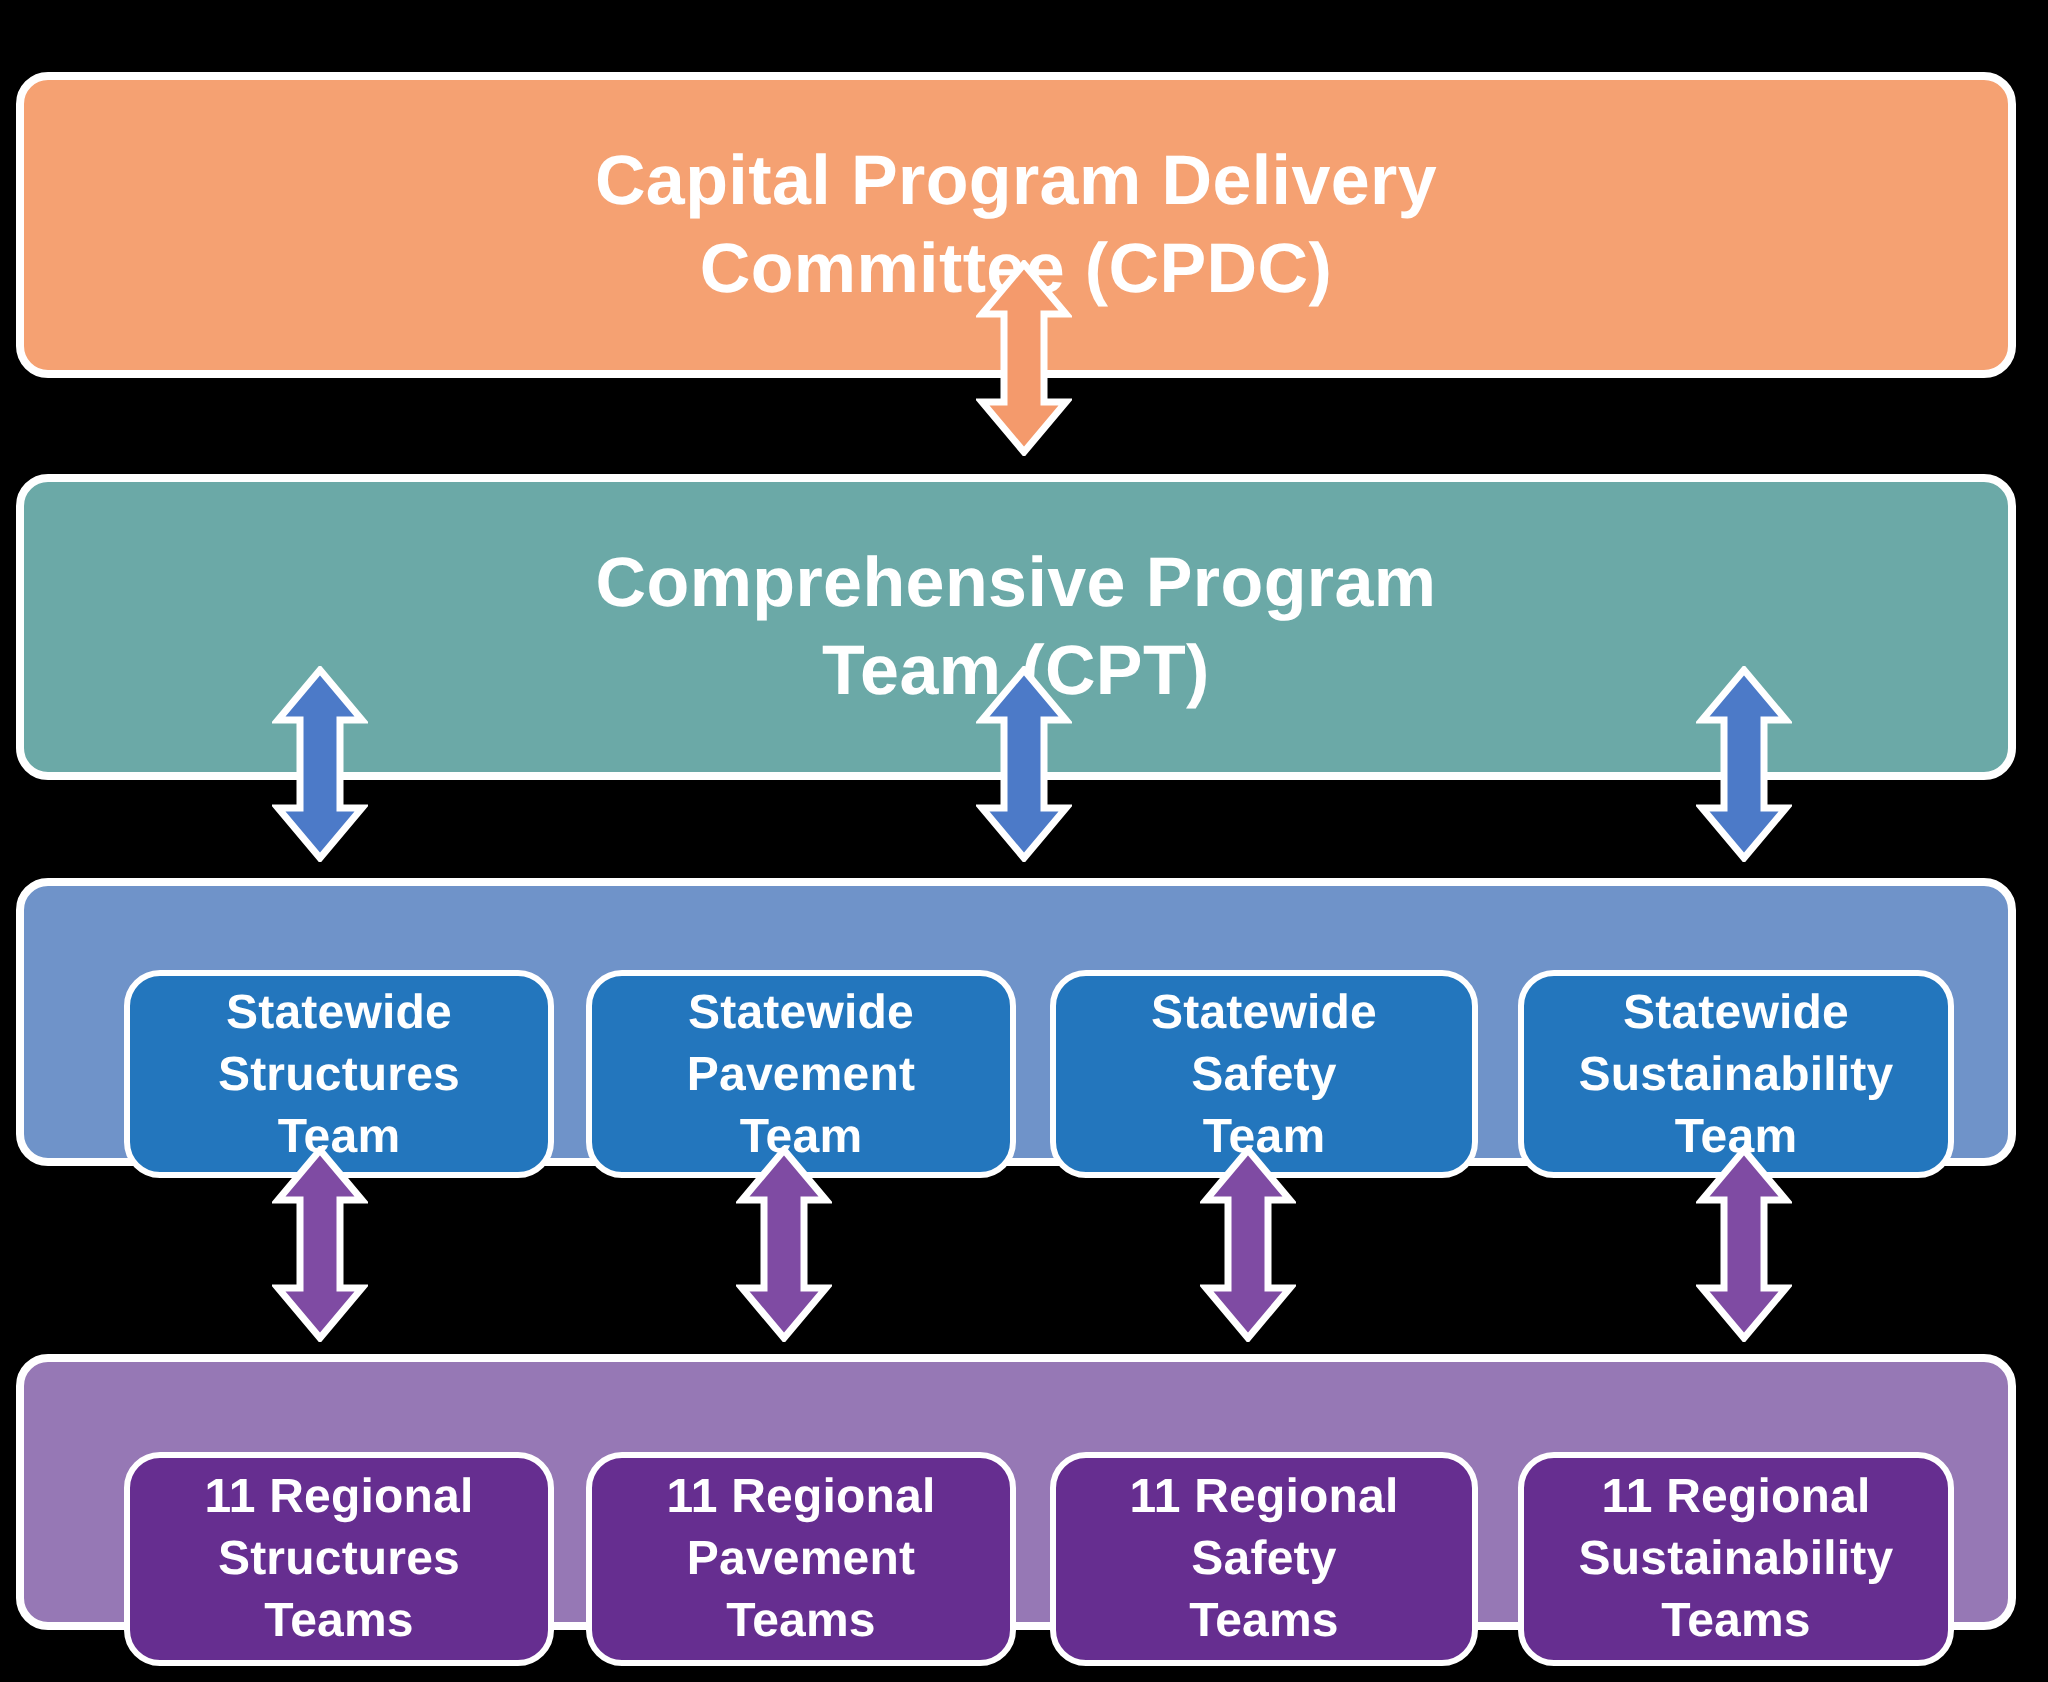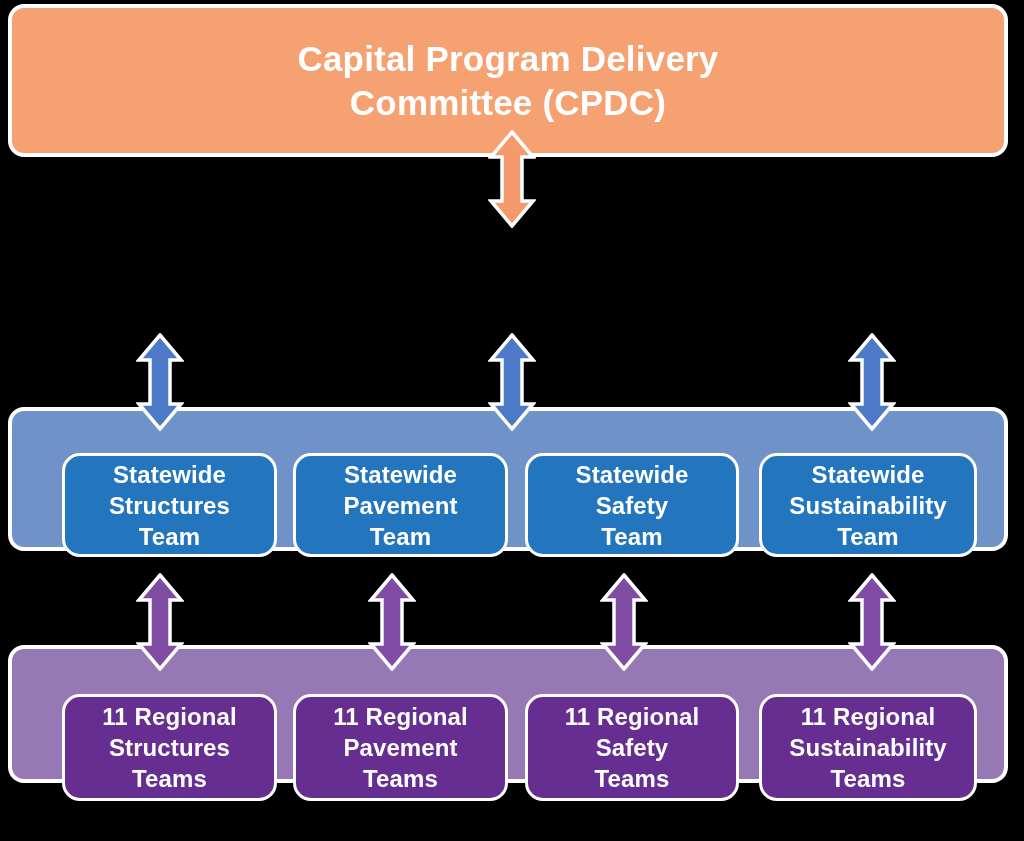--- a/index.html
+++ b/index.html
@@ -20,20 +20,21 @@
   .band {
     position: absolute;
     left: 8px;
     width: 1000px;
     border: 4px solid var(--outline, #fff);
     border-radius: 16px;
     box-sizing: border-box;
     display: flex;
     align-items: center;
     justify-content: center;
+    margin-top: 32px;
   }
   .band-cpdc      { top: 4px;   height: 153px; background: var(--cpdc-fill); }
   .band-cpt       { top: 205px; height: 153px; background: var(--cpt-fill); }
   .band-statewide { top: 407px; height: 144px; background: var(--statewide-band-fill); padding-left: 39px; }
   .band-regional  { top: 645px; height: 138px; background: var(--regional-band-fill); }
 
   .band-label {
     color: var(--text, #fff);
     font-weight: 700;
     font-size: 35px;
@@ -90,20 +91,24 @@
 </head>
 <body>
 
 <div class="canvas">
 
   <section class="band band-cpdc">
     <div class="band-label">Capital Program Delivery
 Committee (CPDC)</div>
   </section>
 
+  <section class="band band-cpt">
+    <div class="band-label">Comprehensive Program
+Team (CPT)</div>
+  </section>
 
   <section class="band band-statewide">
     <div class="team-box pos-1">
       <div class="box-label">Statewide
 Structures
 Team</div>
     </div>
     <div class="team-box pos-2">
       <div class="box-label">Statewide
 Pavement

